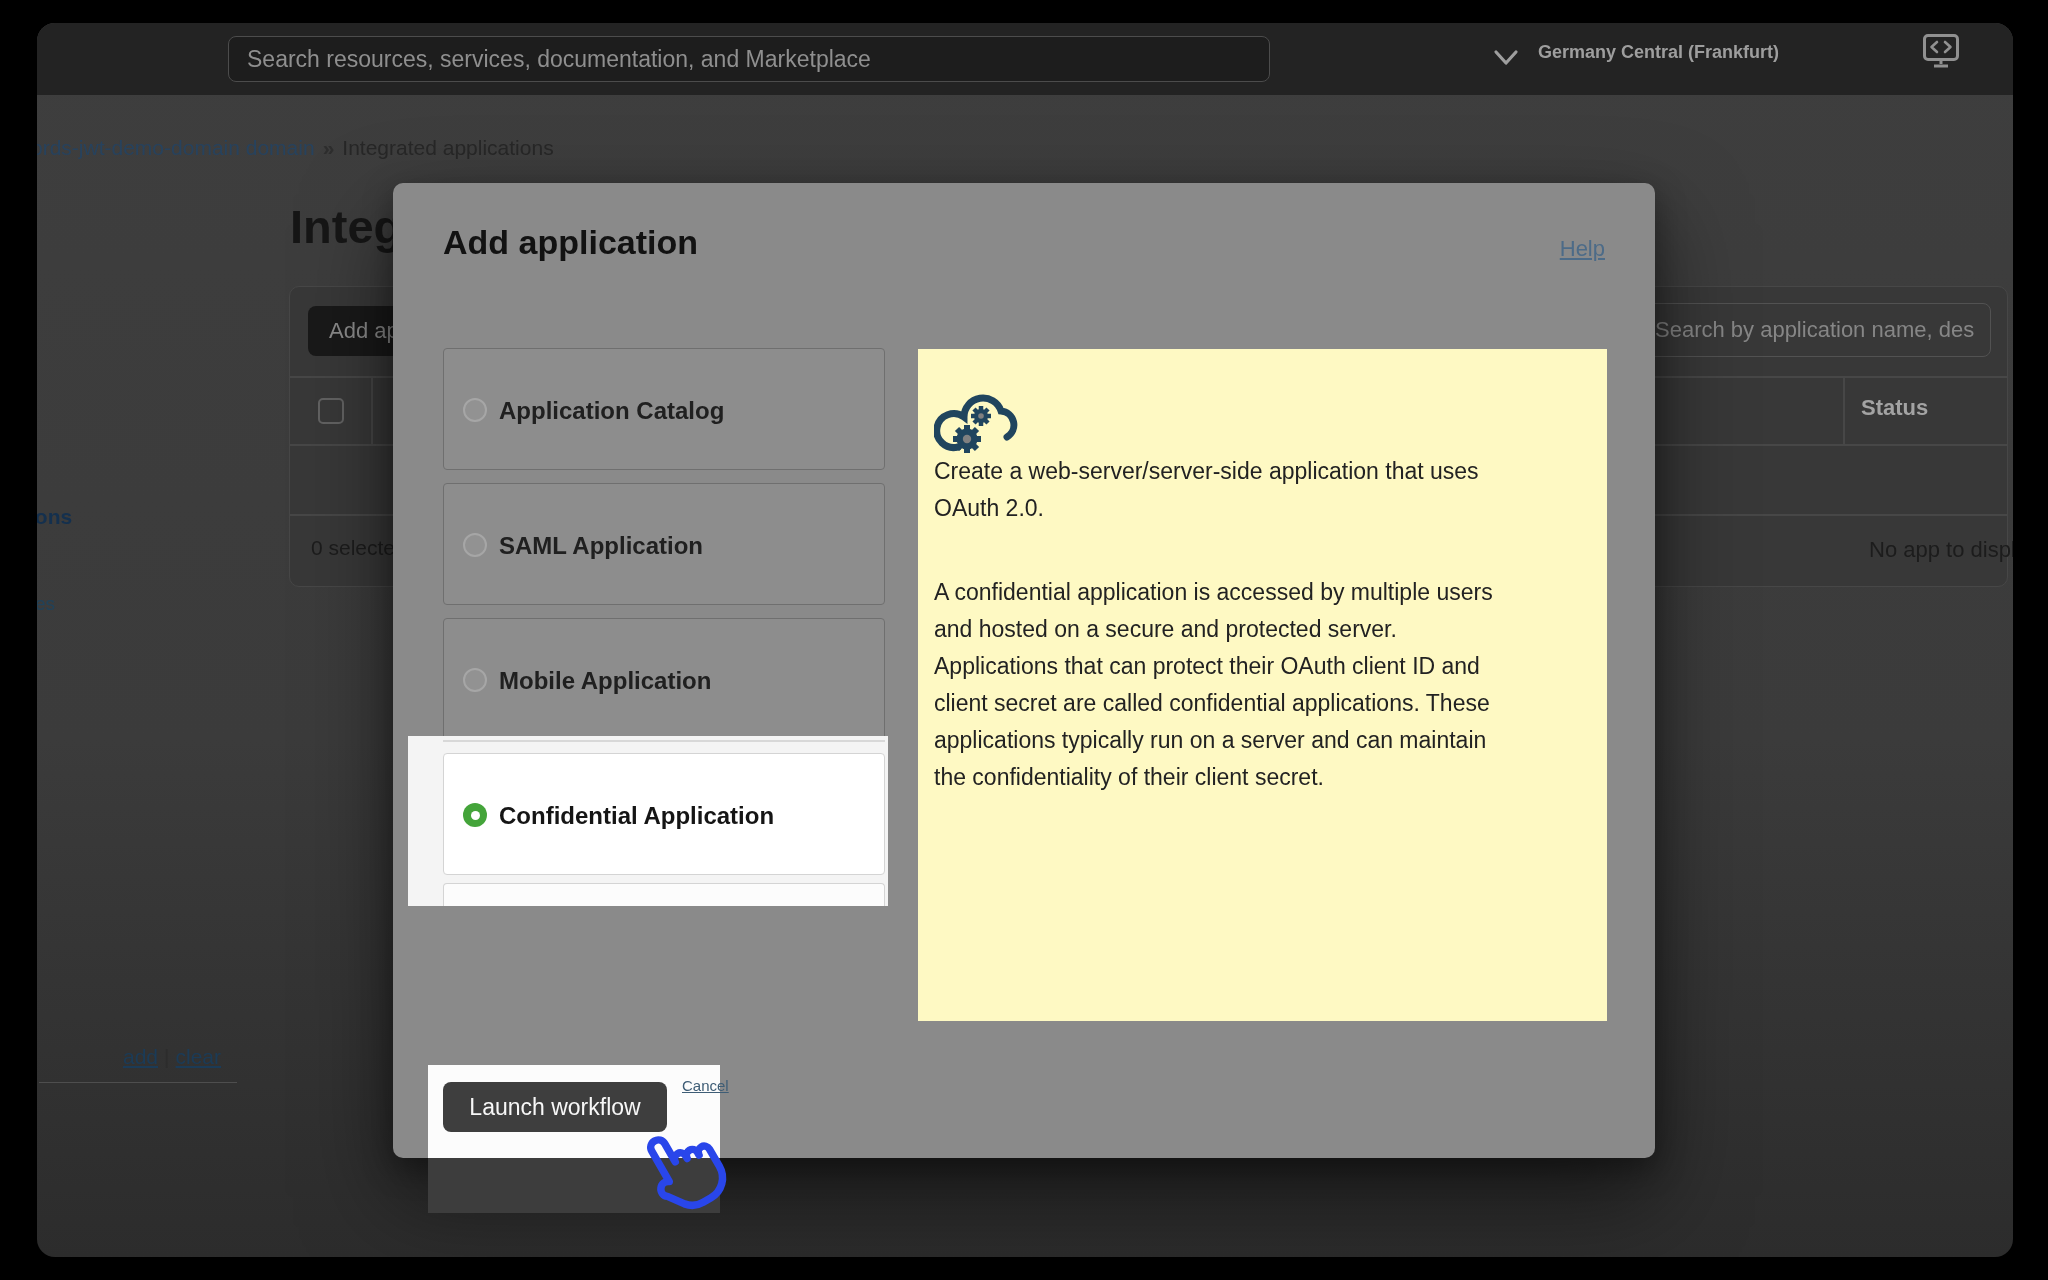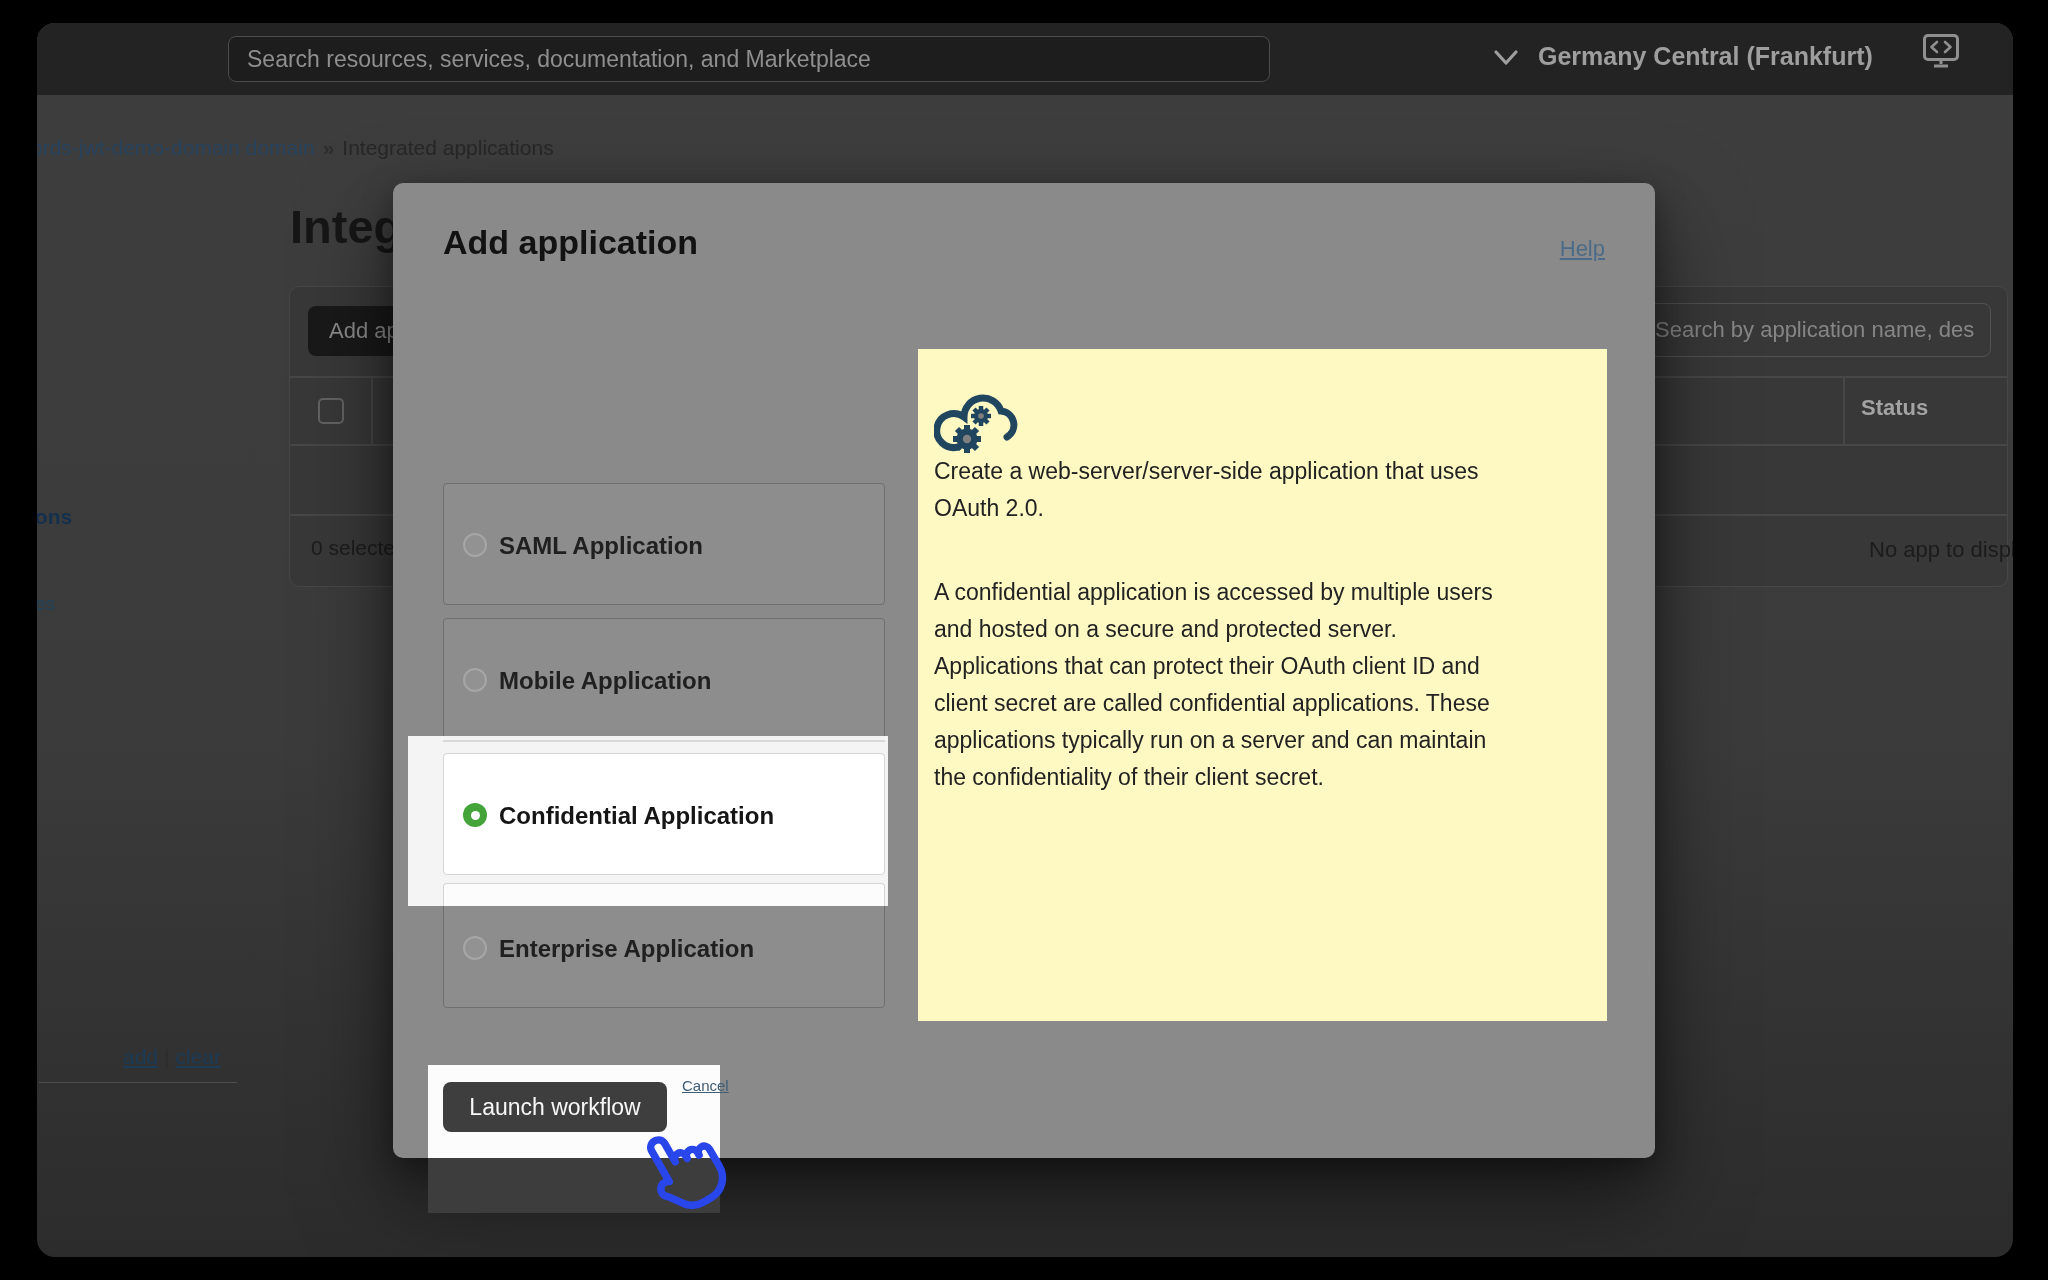--- a/index.html
+++ b/index.html
@@ -12,21 +12,21 @@
     border-radius:18px; overflow:hidden;
     background:linear-gradient(180deg,#3e3e3e 0%,#3b3b3b 58%,#2c2c2c 100%); }
 
   
   .topbar { position:absolute; left:0; top:0; width:100%; height:72px; background:#232323; }
   .topbar-search { position:absolute; left:191px; top:13px; width:1042px; height:46px;
     background:#1d1d1d; border:1.5px solid #4c4c4c; border-radius:8px;
     color:#8f8f8f; font-size:23px; padding:0 18px; outline:none; }
   .topbar-search::placeholder { color:#8f8f8f; opacity:1; }
   .region-chevron { position:absolute; left:1456px; top:26px; width:26px; height:18px; }
-  .region-label { position:absolute; left:1501px; top:19px; font-size:25px; font-weight:bold; color:#9e9e9e; white-space:nowrap; }
+  .region-label { position:absolute; left:1501px; top:19px; font-size:18px; font-weight:bold; color:#9e9e9e; white-space:nowrap; }
   .devtools-icon { position:absolute; left:1885px; top:10px; width:38px; height:36px; }
 
   
   .breadcrumb { position:absolute; left:-6px; top:113px; font-size:21px; white-space:nowrap; }
   .breadcrumb .bc-link { color:#27425d; }
   .breadcrumb .bc-sep { color:#2e2e2e; font-weight:bold; padding:0 8px; }
   .breadcrumb .bc-cur { color:#272727; }
   .page-title { position:absolute; left:253px; top:176px; font-size:47px; font-weight:bold; color:#161616; white-space:nowrap; }
   .side-frag-1 { position:absolute; left:-8px; top:482px; font-size:21px; font-weight:bold; color:#14304e; }
   .side-frag-2 { position:absolute; left:-2px; top:542px; font-size:19px; color:#214259;margin-top:28px; }
@@ -143,35 +143,35 @@
       <div class="hdr-checkbox"></div>
       <div class="col-status">Status</div>
       <div class="sel-count">0 selected</div>
       <div class="empty-msg">No app to display</div>
     </div>
 
     <div class="dialog">
       <div class="dialog-title">Add application</div>
       <a href="#" class="dialog-help">Help</a>
 
+      <div class="opt-card" style="top:165px">
+        <span class="radio"></span>
+        <span class="opt-label">Application Catalog</span>
+      </div>
       <div class="opt-card" style="top:435px">
         <span class="radio"></span>
         <span class="opt-label">Mobile Application</span>
       </div>
       <div class="opt-card" style="top:300px">
         <span class="radio"></span>
         <span class="opt-label">SAML Application</span>
       </div>
       <div class="opt-card" style="top:570px">
         <span class="radio"></span>
         <span class="opt-label">Confidential Application</span>
-      </div>
-      <div class="opt-card" style="top:703px">
-        <span class="radio"></span>
-        <span class="opt-label">Enterprise Application</span>
       </div>
 
       <div class="desc-panel">
         <svg class="cloud-icon" viewBox="0 0 90 84">
           <path d="M24 70 A17 17 0 1 1 30 40 A19 19 0 0 1 67 34 A14 14 0 0 1 73 60" fill="none" stroke="#20455e" stroke-width="7" stroke-linecap="round"></path>
           <g stroke="#20455e">
             <g stroke-width="4.5">
               <line x1="47" y1="29" x2="47" y2="49"></line>
                 <line x1="37" y1="39" x2="57" y2="39"></line>
               <line x1="40" y1="32" x2="54" y2="46"></line>

